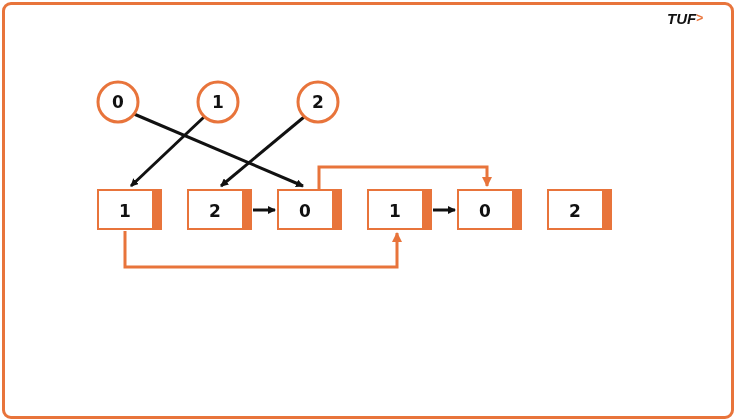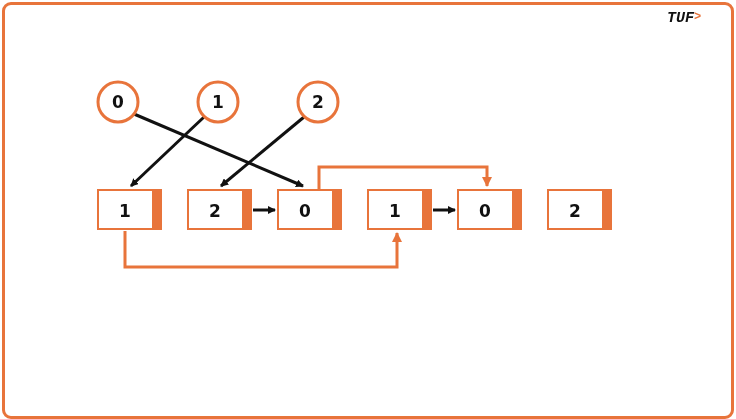--- a/index.html
+++ b/index.html
@@ -1,18 +1,18 @@
 <!DOCTYPE html>
 <html><head>
 <meta charset="utf-8">
 <style>
   html, body { margin: 0; padding: 0; background: #ffffff; }
   body { width: 736px; height: 419px; position: relative; overflow: hidden; font-family: "DejaVu Sans", sans-serif; }
   .frame { position: absolute; left: 2px; top: 2px; width: 726px; height: 411px; border: 3px solid #E8743B; border-radius: 9px; box-sizing: content-box; }
-  .logo { position: absolute; left: 667px; top: 10px; font-family: Liberation Mono, monospace; font-weight: bold; font-style: italic; font-size: 15px; color: #111; letter-spacing: 0px; }
+  .logo { position: absolute; left: 667px; top: 10px; font-family: Liberation Sans, sans-serif; font-weight: bold; font-style: italic; font-size: 15px; color: #111; letter-spacing: 0px; }
   .logo .chev { color: #E8743B; font-size: 12px; font-style: normal; position: relative; top: -2px; }
   svg.diagram { position: absolute; left: 0; top: 0; }
   .node-label { font-family: "DejaVu Sans", sans-serif; font-weight: bold; font-size: 17px; fill: #111; }
 </style>
 </head>
 <body>
 
 <div class="frame"></div>
 
 <div class="logo">

